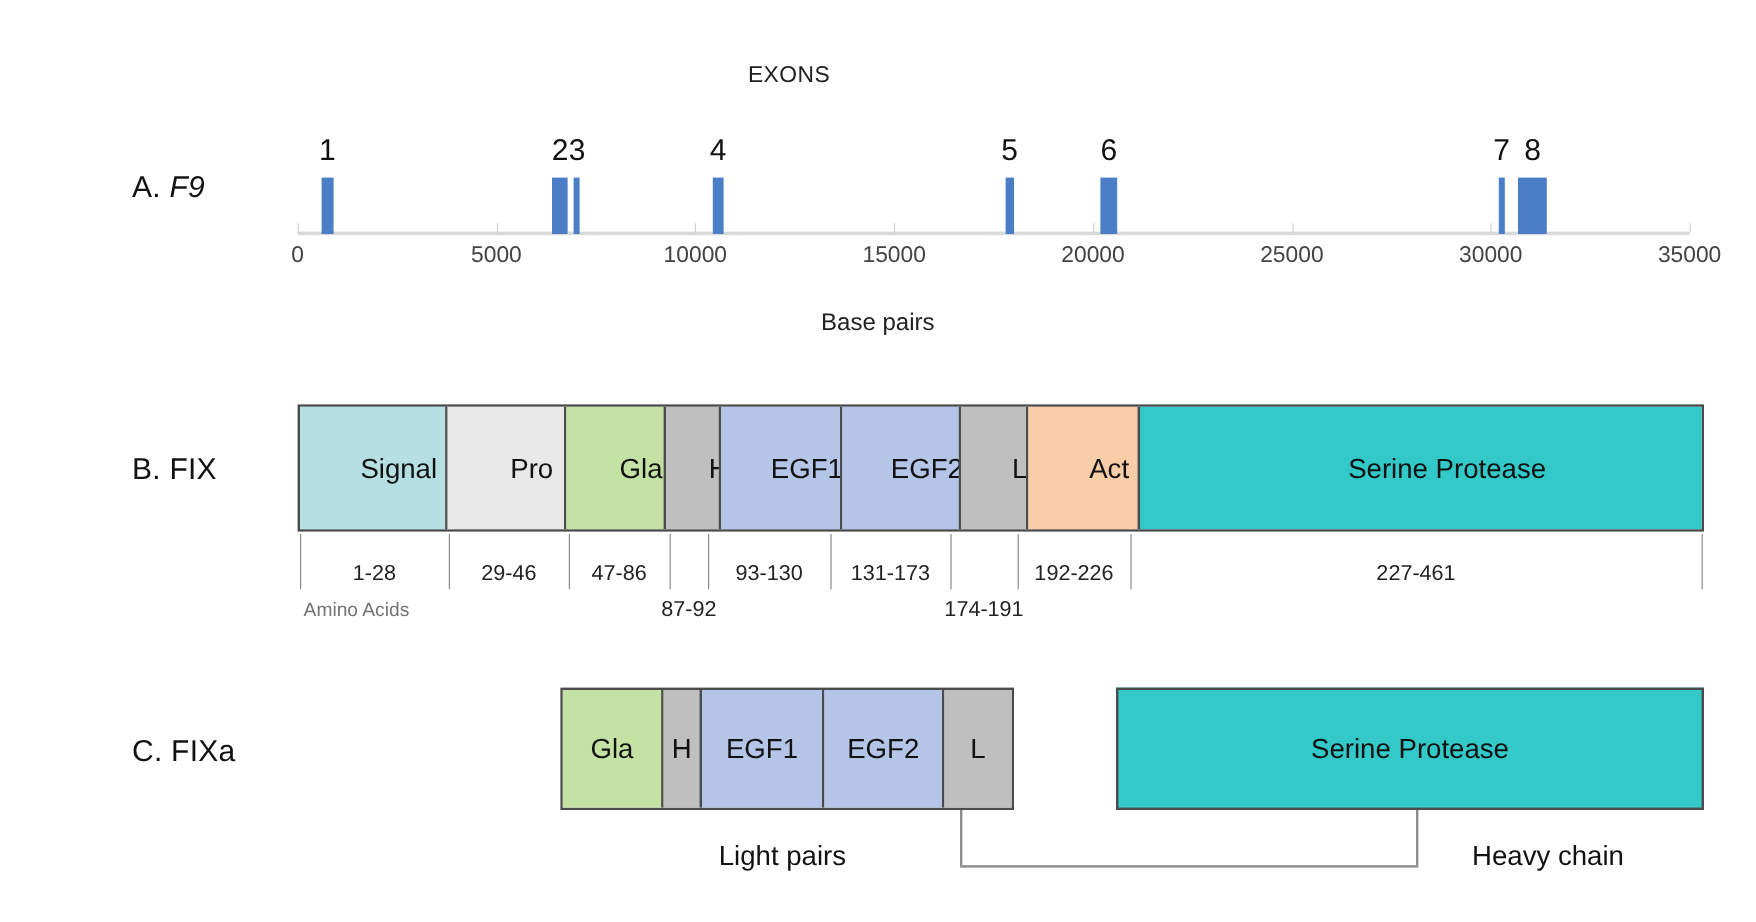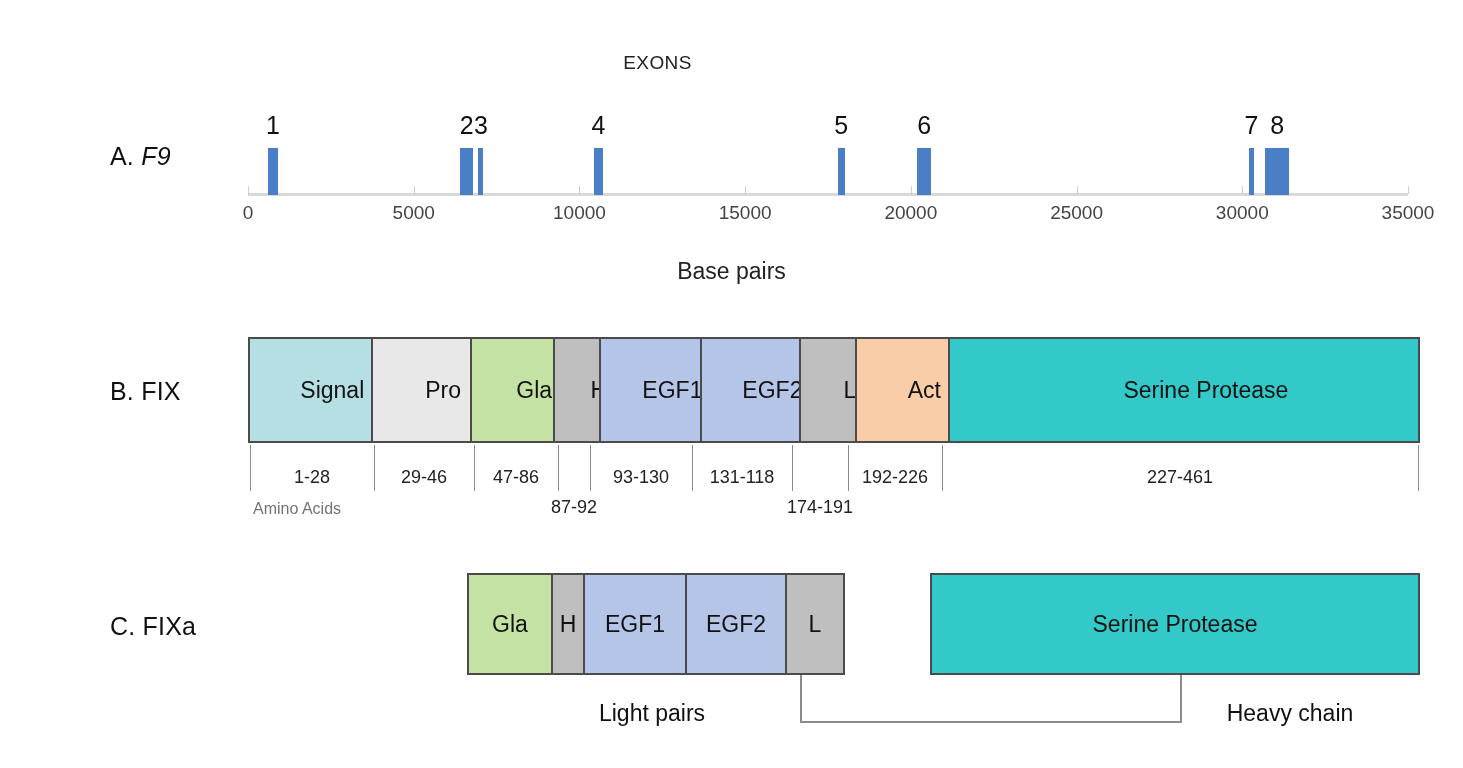--- a/index.html
+++ b/index.html
@@ -74,21 +74,21 @@
     bottom: 56px;
     transform: translateX(-50%);
     font-size: 25px;
     color: #111;
     white-space: nowrap;
   }
   #basepairs-label {
     position: absolute;
     left: 0; top: 258px; width: 1463px;
     text-align: center;
-    font-size: 23px;
+    font-size: 20px;
     color: #222;
   }
 
   
   #panelB-blocks {
     position: absolute;
     left: 248px; top: 337px;
     height: 106px;
     display: flex;
     border: 2px solid #4b4b4b;
@@ -296,21 +296,21 @@
       <div class="aa-range" style="left: 64px;">1-28</div>
       <div class="tickline" style="left: 126px;"></div>
       <div class="aa-range" style="left: 176px;">29-46</div>
       <div class="tickline" style="left: 226px;"></div>
       <div class="aa-range" style="left: 268px;">47-86</div>
       <div class="tickline" style="left: 310px;"></div>
       <div class="aa-range low" style="left: 326px;">87-92</div>
       <div class="tickline" style="left: 342px;"></div>
       <div class="aa-range" style="left: 393px;">93-130</div>
       <div class="tickline" style="left: 444px;"></div>
-      <div class="aa-range" style="left: 494px;">131-118</div>
+      <div class="aa-range" style="left: 494px;">131-173</div>
       <div class="tickline" style="left: 544px;"></div>
       <div class="aa-range low" style="left: 572px;">174-191</div>
       <div class="tickline" style="left: 600px;"></div>
       <div class="aa-range" style="left: 647px;">192-226</div>
       <div class="tickline" style="left: 694px;"></div>
       <div class="aa-range" style="left: 932px;">227-461</div>
       <div class="tickline" style="left: 1170px;"></div>
     </div>
   <div id="amino-acids-caption">Amino Acids</div>
 

